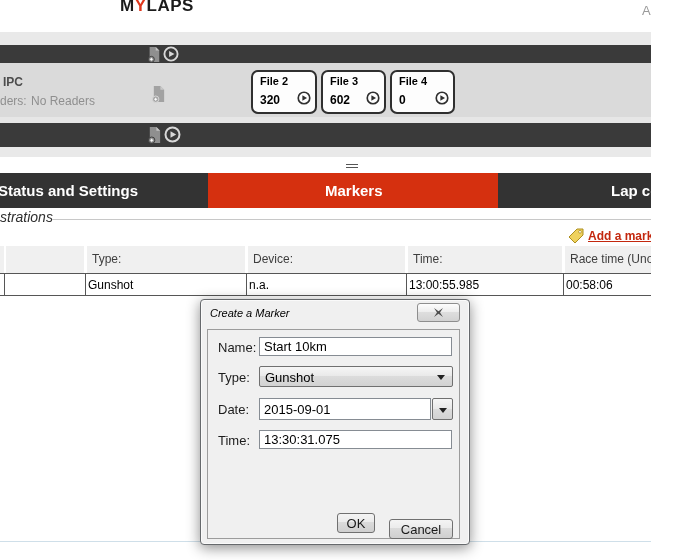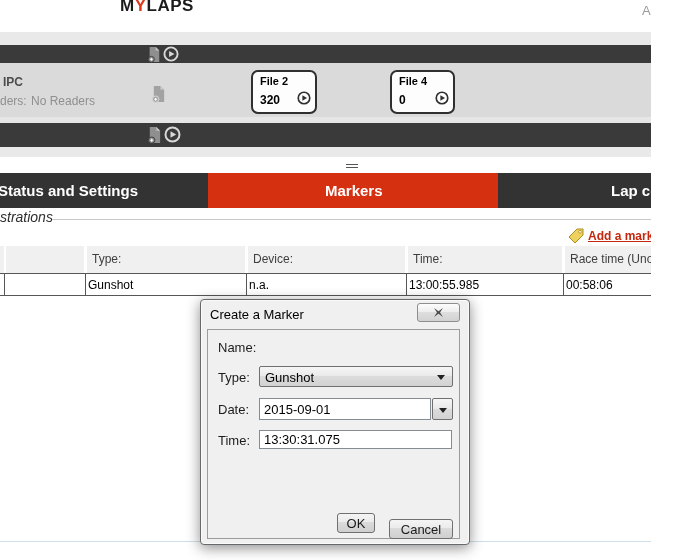--- a/index.html
+++ b/index.html
@@ -44,21 +44,21 @@
   .th-cell span{position:absolute;left:5px;top:6px;font-size:12px;color:#3e3e3e;white-space:nowrap;}
   .trow{background:#fff;border-top:1px solid #565656;border-bottom:1px solid #565656;box-sizing:border-box;cursor:pointer;}
   .trow .vline{position:absolute;top:0;bottom:0;width:1px;background:#565656;}
   .trow span{position:absolute;top:4px;font-size:12px;color:#000;white-space:nowrap;}
 
   .pageline{height:1px;background:#cfdfe9;}
 
   
   .dialog{background:#f0f0f0;border:1px solid #66696c;border-radius:4px;
           box-shadow:0 3px 14px rgba(0,0,0,.45), inset 0 0 0 1px #fafafa;box-sizing:border-box;z-index:10;}
-  .dlg-title{position:absolute;left:9px;top:7px;font-size:13px;color:#000;}
+  .dlg-title{position:absolute;left:9px;top:7px;font-size:11px;color:#000;font-style:italic;}
   .closebtn{position:absolute;width:43px;height:19px;background:linear-gradient(#fdfdfd,#ededed 48%,#dedede 49%,#d2d2d2);
             border:1px solid #8e8e8e;border-radius:3px;box-sizing:border-box;cursor:pointer;
             display:flex;align-items:center;justify-content:center;}
   .groupbox{position:absolute;border:1px solid #9c9c9c;background:#f0f0f0;box-sizing:border-box;}
   .flabel13{position:absolute;font-size:13px;color:#1c1c1c;}
   .tinput{position:absolute;background:#fff;border:1px solid #868c93;box-sizing:border-box;
           font-size:13px;color:#000;padding:0 0 0 4px;font-family:"Liberation Sans",sans-serif;}
   .combo{position:absolute;background:linear-gradient(#f6f6f6,#e9e9e9 48%,#dcdcdc 49%,#d2d2d2);
          border:1px solid #707070;border-radius:2px;box-sizing:border-box;cursor:pointer;}
   .combo .cval{position:absolute;left:5px;top:3px;font-size:13px;color:#000;}
@@ -111,20 +111,28 @@
     </span>
 
     <div class="abs filebox" style="left:251px;top:7px;width:66px;height:44px;">
       <span class="flabel">File 2</span>
       <span class="fcount">320</span>
       <span class="fplay"><svg width="14" height="14" viewBox="0 0 17 17">
             <circle cx="8.5" cy="8.5" r="7" fill="none" stroke="#2f2f2f" stroke-width="2"></circle>
             <path d="M6.5 5.3 L12.2 8.5 L6.5 11.7 z" fill="#2f2f2f"></path>
           </svg></span>
     </div>
+    <div class="abs filebox" style="left:321px;top:7px;width:65px;height:44px;">
+      <span class="flabel">File 3</span>
+      <span class="fcount">602</span>
+      <span class="fplay"><svg width="14" height="14" viewBox="0 0 17 17">
+            <circle cx="8.5" cy="8.5" r="7" fill="none" stroke="#2f2f2f" stroke-width="2"></circle>
+            <path d="M6.5 5.3 L12.2 8.5 L6.5 11.7 z" fill="#2f2f2f"></path>
+          </svg></span>
+    </div>
     <div class="abs filebox" style="left:390px;top:7px;width:65px;height:44px;">
       <span class="flabel">File 4</span>
       <span class="fcount">0</span>
       <span class="fplay"><svg width="14" height="14" viewBox="0 0 17 17">
             <circle cx="8.5" cy="8.5" r="7" fill="none" stroke="#2f2f2f" stroke-width="2"></circle>
             <path d="M6.5 5.3 L12.2 8.5 L6.5 11.7 z" fill="#2f2f2f"></path>
           </svg></span>
     </div>
   </div>
 
@@ -217,20 +225,21 @@
     <div class="dlg-title">Create a Marker</div>
     <div class="closebtn" style="left:216px;top:3px;">
       <svg width="11" height="9" viewBox="0 0 11 9">
           <path d="M1 0 L5.5 3.2 L10 0 L7 4.5 L10 9 L5.5 5.8 L1 9 L4 4.5 z" fill="#4d4d4d"></path>
         </svg>
     </div>
 
     <div class="groupbox" style="left:6px;top:29px;width:253px;height:210px;">
 
       <div class="flabel13" style="left:10px;top:10px;">Name:</div>
+      <input class="tinput" style="left: 51px; top: 7px; width: 193px; height: 19px;" value="Start 10km">
 
       <div class="flabel13" style="left:10px;top:40px;">Type:</div>
       <div class="combo" style="left:51px;top:36px;width:194px;height:21px;">
         <span class="cval">Gunshot</span>
         <span class="arrow-down" style="right:7px;top:8px;"></span>
       </div>
 
       <div class="flabel13" style="left:10px;top:72px;">Date:</div>
       <input class="tinput" style="left: 51px; top: 68px; width: 172px; height: 22px;" value="2015-09-01">
       <div class="dropbtn" style="left:224px;top:68px;width:21px;height:22px;">

